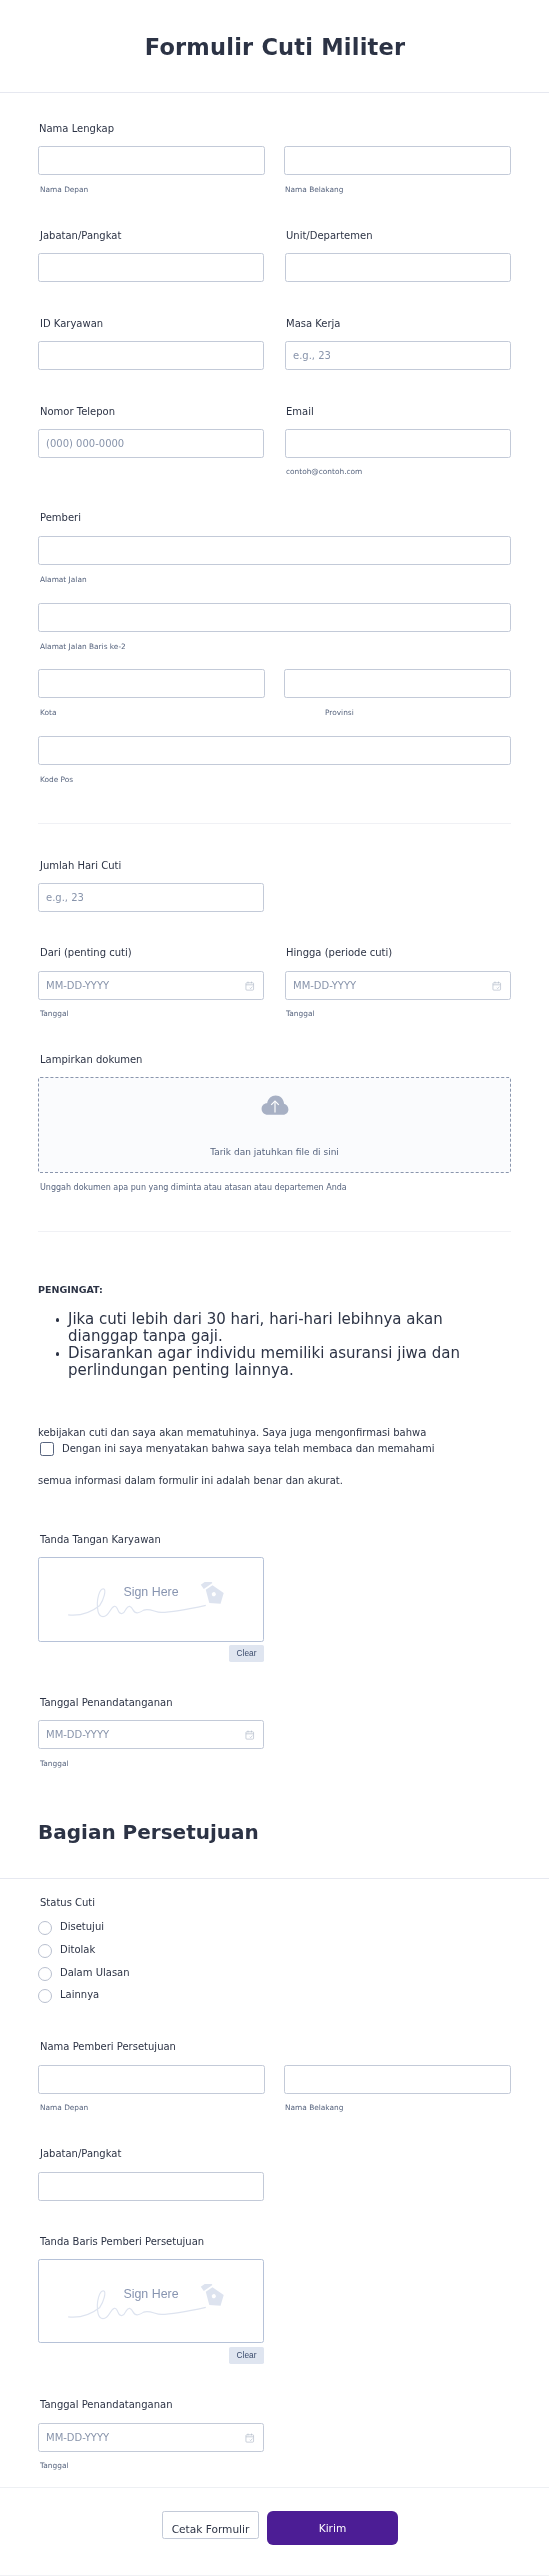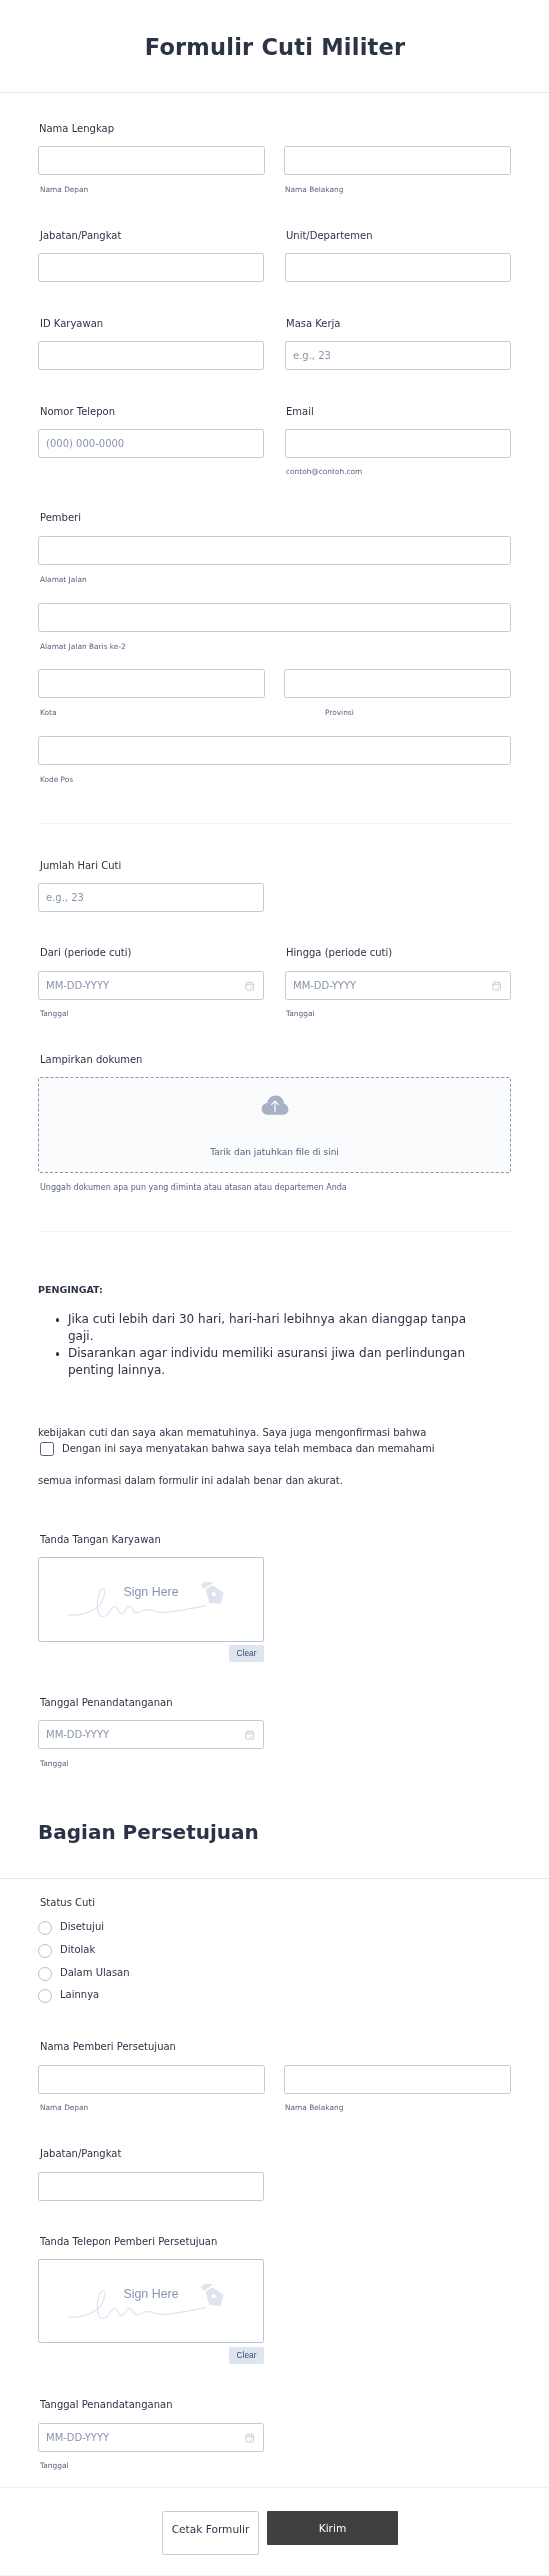--- a/index.html
+++ b/index.html
@@ -11,32 +11,32 @@
   .label { font-size:10px; color:#2c3345; }
   .sublabel { font-size:7.4px; color:#57647e; }
   .input { box-sizing:border-box; border:0.6px solid #c3cad8; border-radius:2.4px; background:#fff; height:29px; }
   .placeholder { position:absolute; left:10.6px; top:7.7px; font-size:10px; color:#8894ab; }
   .cal { position:absolute; right:8.3px; top:9px; width:9.5px; height:10px; }
   .divline { height:1.2px; background:#f0f1f5; }
   .drop { box-sizing:border-box; border:0.6px dashed #8a96ad; border-radius:2.4px; background:#fafbfd; }
   .drop-title { width:100%; text-align:center; font-size:11.2px; font-weight:bold; color:#2c3345; }
   .drop-sub { width:100%; text-align:center; font-size:9px; color:#57647e; }
   .pengingat { font-size:9.5px; font-weight:bold; color:#2c3345; }
-  .bullet { font-size:12px; color:#2c3345; line-height:17px; }
+  .bullet { font-size:15px; color:#2c3345; line-height:17px; }
   .bullet::before { content:""; position:absolute; left:-12.4px; top:7px; width:3.5px; height:3.5px; border-radius:50%; background:#2c3345; }
   .checkbox { box-sizing:border-box; width:14px; height:14px; border:0.9px solid #57647e; border-radius:2.4px; background:#fff; }
   .check-text { font-size:10px; color:#2c3345; line-height:15.4px; }
   .sig { box-sizing:border-box; border:0.6px solid #b6c2d8; border-radius:2.4px; background:#fff; }
   .sig-text { font-family:"Liberation Sans", sans-serif; font-size:12.4px; color:#8794b0; }
   .clear-btn { box-sizing:border-box; background:#dfe5f0; border-radius:1.8px; font-family:"Liberation Sans", sans-serif; font-size:8.3px; color:#3a4a6b; text-align:center; line-height:16.6px; }
   .section-title { font-size:20px; font-weight:bold; color:#2c3345; }
   .radio { box-sizing:border-box; width:14px; height:14px; border:0.9px solid #b9c0cf; border-radius:50%; background:#fff; }
   .radio-label { font-size:10px; color:#2c3345; }
   .btn-print { box-sizing:border-box; border:0.6px solid #c3cad8; border-radius:2.4px; background:#fff; font-size:10.6px; color:#2c3345; text-align:center; line-height:34px; }
-  .btn-submit { box-sizing:border-box; border-radius:1px; background:#404040; font-size:10.6px; color:#ffffff; text-align:center; line-height:34px; }
+  .btn-submit { box-sizing:border-box; border-radius:6px; background:#4c1d95; font-size:10.6px; color:#ffffff; text-align:center; line-height:34px; }
 </style>
 </head>
 <body>
 
 <div class="rightline"></div>
 
 <div class="abs title">Formulir Cuti Militer</div>
 <div class="abs hdiv" style="left:0; top:92px; width:549px;"></div>
 
 <div class="abs label" style="left:39px; top:123px;">Nama Lengkap</div>
@@ -77,21 +77,21 @@
 <div class="abs input" style="left:38px; top:736px; width:473px;"></div>
 <div class="abs sublabel" style="left:40px; top:775px;">Kode Pos</div>
 
 <div class="abs divline" style="left:38px; top:823px; width:473px;"></div>
 
 <div class="abs label" style="left:40px; top:860px;">Jumlah Hari Cuti</div>
 <div class="abs input" style="left:38px; top:883px; width:226px;">
   <span class="placeholder" style="left:7px;">e.g., 23</span>
 </div>
 
-<div class="abs label" style="left:40px; top:947px;">Dari (periode cuti)</div>
+<div class="abs label" style="left:40px; top:947px;">Dari (penting cuti)</div>
 <div class="abs label" style="left:286px; top:947px;">Hingga (periode cuti)</div>
 <div class="abs input" style="left:38px; top:971px; width:226px;">
   <span class="placeholder" style="left:7px;">MM-DD-YYYY</span>
   <svg class="cal" viewBox="0 0 16 17">
       <rect x="1.5" y="3" width="13" height="12.5" rx="1.5" fill="none" stroke="#b3bccb" stroke-width="1.2"></rect>
       <line x1="1.5" y1="6.5" x2="14.5" y2="6.5" stroke="#b3bccb" stroke-width="1.2"></line>
       <line x1="5" y1="1" x2="5" y2="4" stroke="#b3bccb" stroke-width="1.2"></line>
       <line x1="11" y1="1" x2="11" y2="4" stroke="#b3bccb" stroke-width="1.2"></line>
       <polyline points="8,11.5 9.5,13 12.5,9.5" fill="none" stroke="#b3bccb" stroke-width="1.1"></polyline>
     </svg>
@@ -183,21 +183,21 @@
 
 <div class="abs label" style="left:40px; top:2041px;">Nama Pemberi Persetujuan</div>
 <div class="abs input" style="left:38px; top:2065px; width:227px;"></div>
 <div class="abs input" style="left:284px; top:2065px; width:227px;"></div>
 <div class="abs sublabel" style="left:40px; top:2103px;">Nama Depan</div>
 <div class="abs sublabel" style="left:285px; top:2103px;">Nama Belakang</div>
 
 <div class="abs label" style="left:40px; top:2148px;">Jabatan/Pangkat</div>
 <div class="abs input" style="left:38px; top:2172px; width:226px;"></div>
 
-<div class="abs label" style="left:40px; top:2236px;">Tanda Telepon Pemberi Persetujuan</div>
+<div class="abs label" style="left:40px; top:2236px;">Tanda Baris Pemberi Persetujuan</div>
 <div class="abs sig" style="left:38px; top:2259px; width:226px; height:84px;">
   <svg class="abs" style="left:28px; top:24px;" width="171" height="41" viewBox="0 0 290 70">
     <path d="M1 56 C20 58 40 52 55 40 C62 30 66 14 62 12 C55 10 48 30 52 50 C55 62 65 62 72 50 C78 40 82 38 86 48 C90 58 96 54 100 46 C104 40 108 40 112 48 C116 56 124 52 130 48 C140 44 150 52 160 52 C180 52 200 48 236 40" fill="none" stroke="#dde3ef" stroke-width="2"></path>
     <g transform="translate(242,36) rotate(-35)">
       <path d="M0 0 L8 -22 L22 -22 L30 0 L15 12 Z" fill="#dde3ef"></path>
       <circle cx="15" cy="-8" r="3.5" fill="#ffffff"></circle>
       <rect x="6" y="-34" width="18" height="9" fill="#dde3ef"></rect>
     </g>
   </svg>
   <div class="abs sig-text" style="left:0; width:100%; text-align:center; top:27px;">Sign Here</div>
@@ -211,16 +211,16 @@
       <rect x="1.5" y="3" width="13" height="12.5" rx="1.5" fill="none" stroke="#b3bccb" stroke-width="1.2"></rect>
       <line x1="1.5" y1="6.5" x2="14.5" y2="6.5" stroke="#b3bccb" stroke-width="1.2"></line>
       <line x1="5" y1="1" x2="5" y2="4" stroke="#b3bccb" stroke-width="1.2"></line>
       <line x1="11" y1="1" x2="11" y2="4" stroke="#b3bccb" stroke-width="1.2"></line>
       <polyline points="8,11.5 9.5,13 12.5,9.5" fill="none" stroke="#b3bccb" stroke-width="1.1"></polyline>
     </svg>
 </div>
 <div class="abs sublabel" style="left:40px; top:2461px;">Tanggal</div>
 
 <div class="abs hdiv" style="left:0; top:2487px; width:549px; background:#eef0f4;"></div>
-<div class="abs btn-print" style="left:162px; top:2511px; width:97px; height:44px;">Cetak Formulir</div>
+<div class="abs btn-print" style="left:162px; top:2511px; width:97px; height:28px;">Cetak Formulir</div>
 <div class="abs btn-submit" style="left:267px; top:2511px; width:131px; height:34px;">Kirim</div>
 <div class="abs" style="left:0; top:2575px; width:549px; height:0.6px; background:#f0f1f5;"></div>
 
 
 </body></html>

